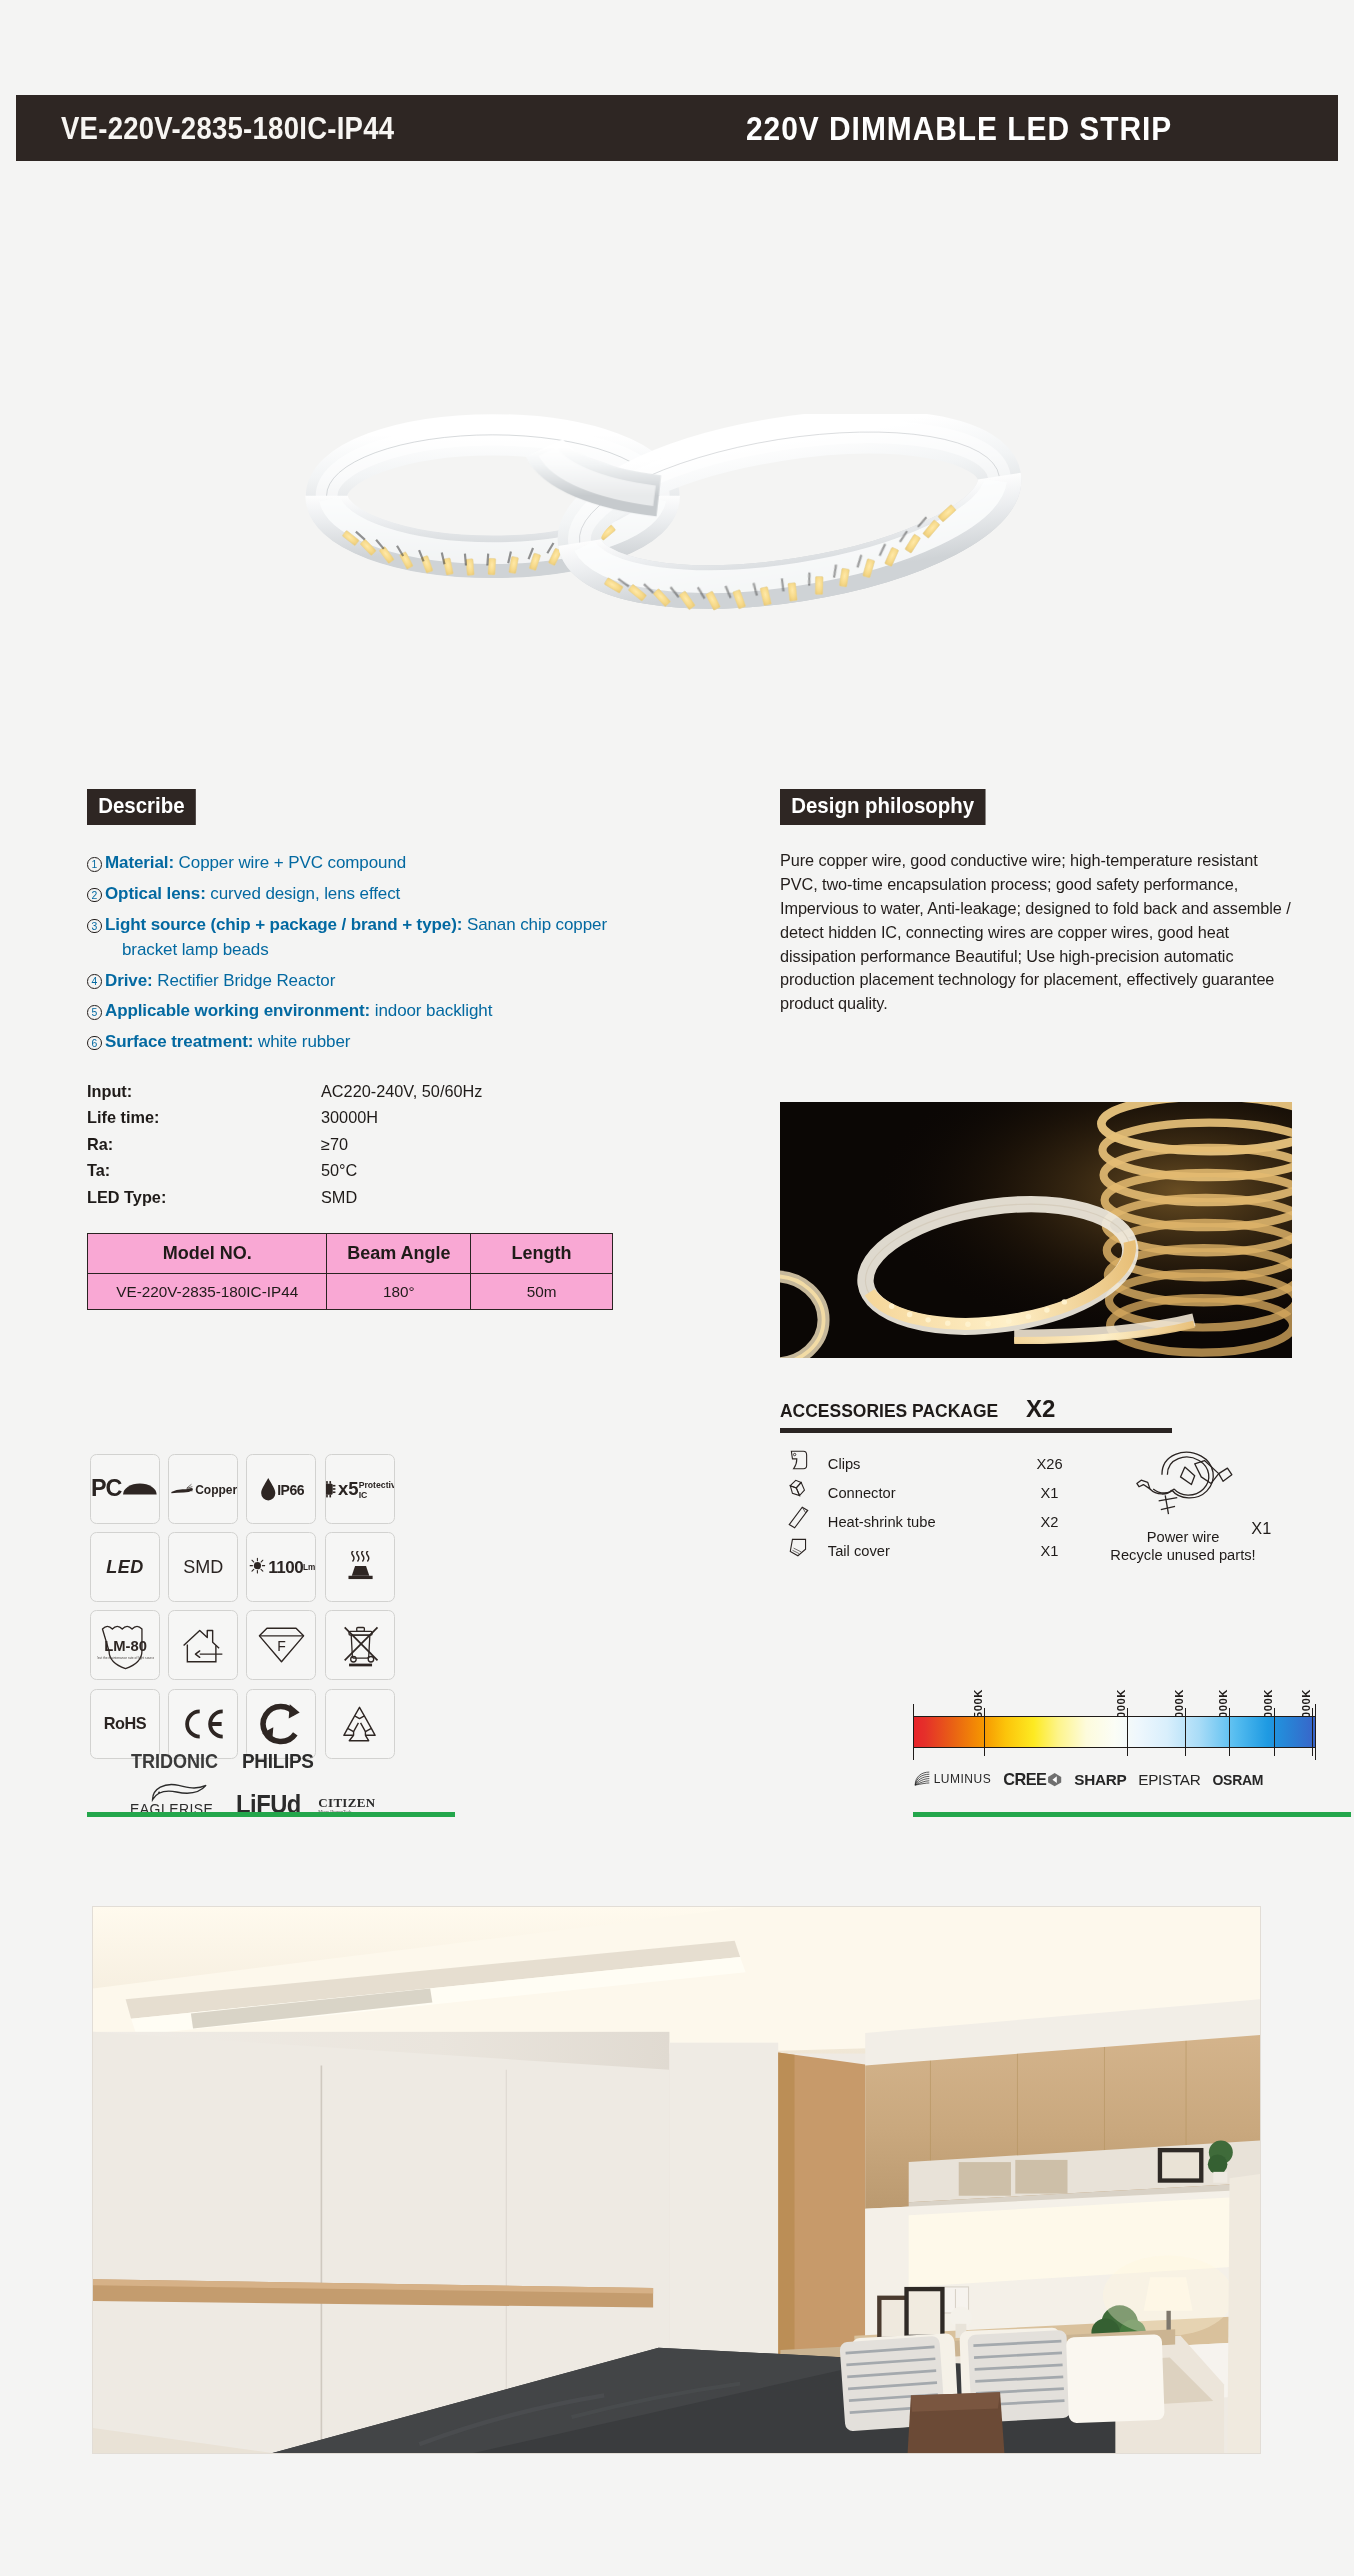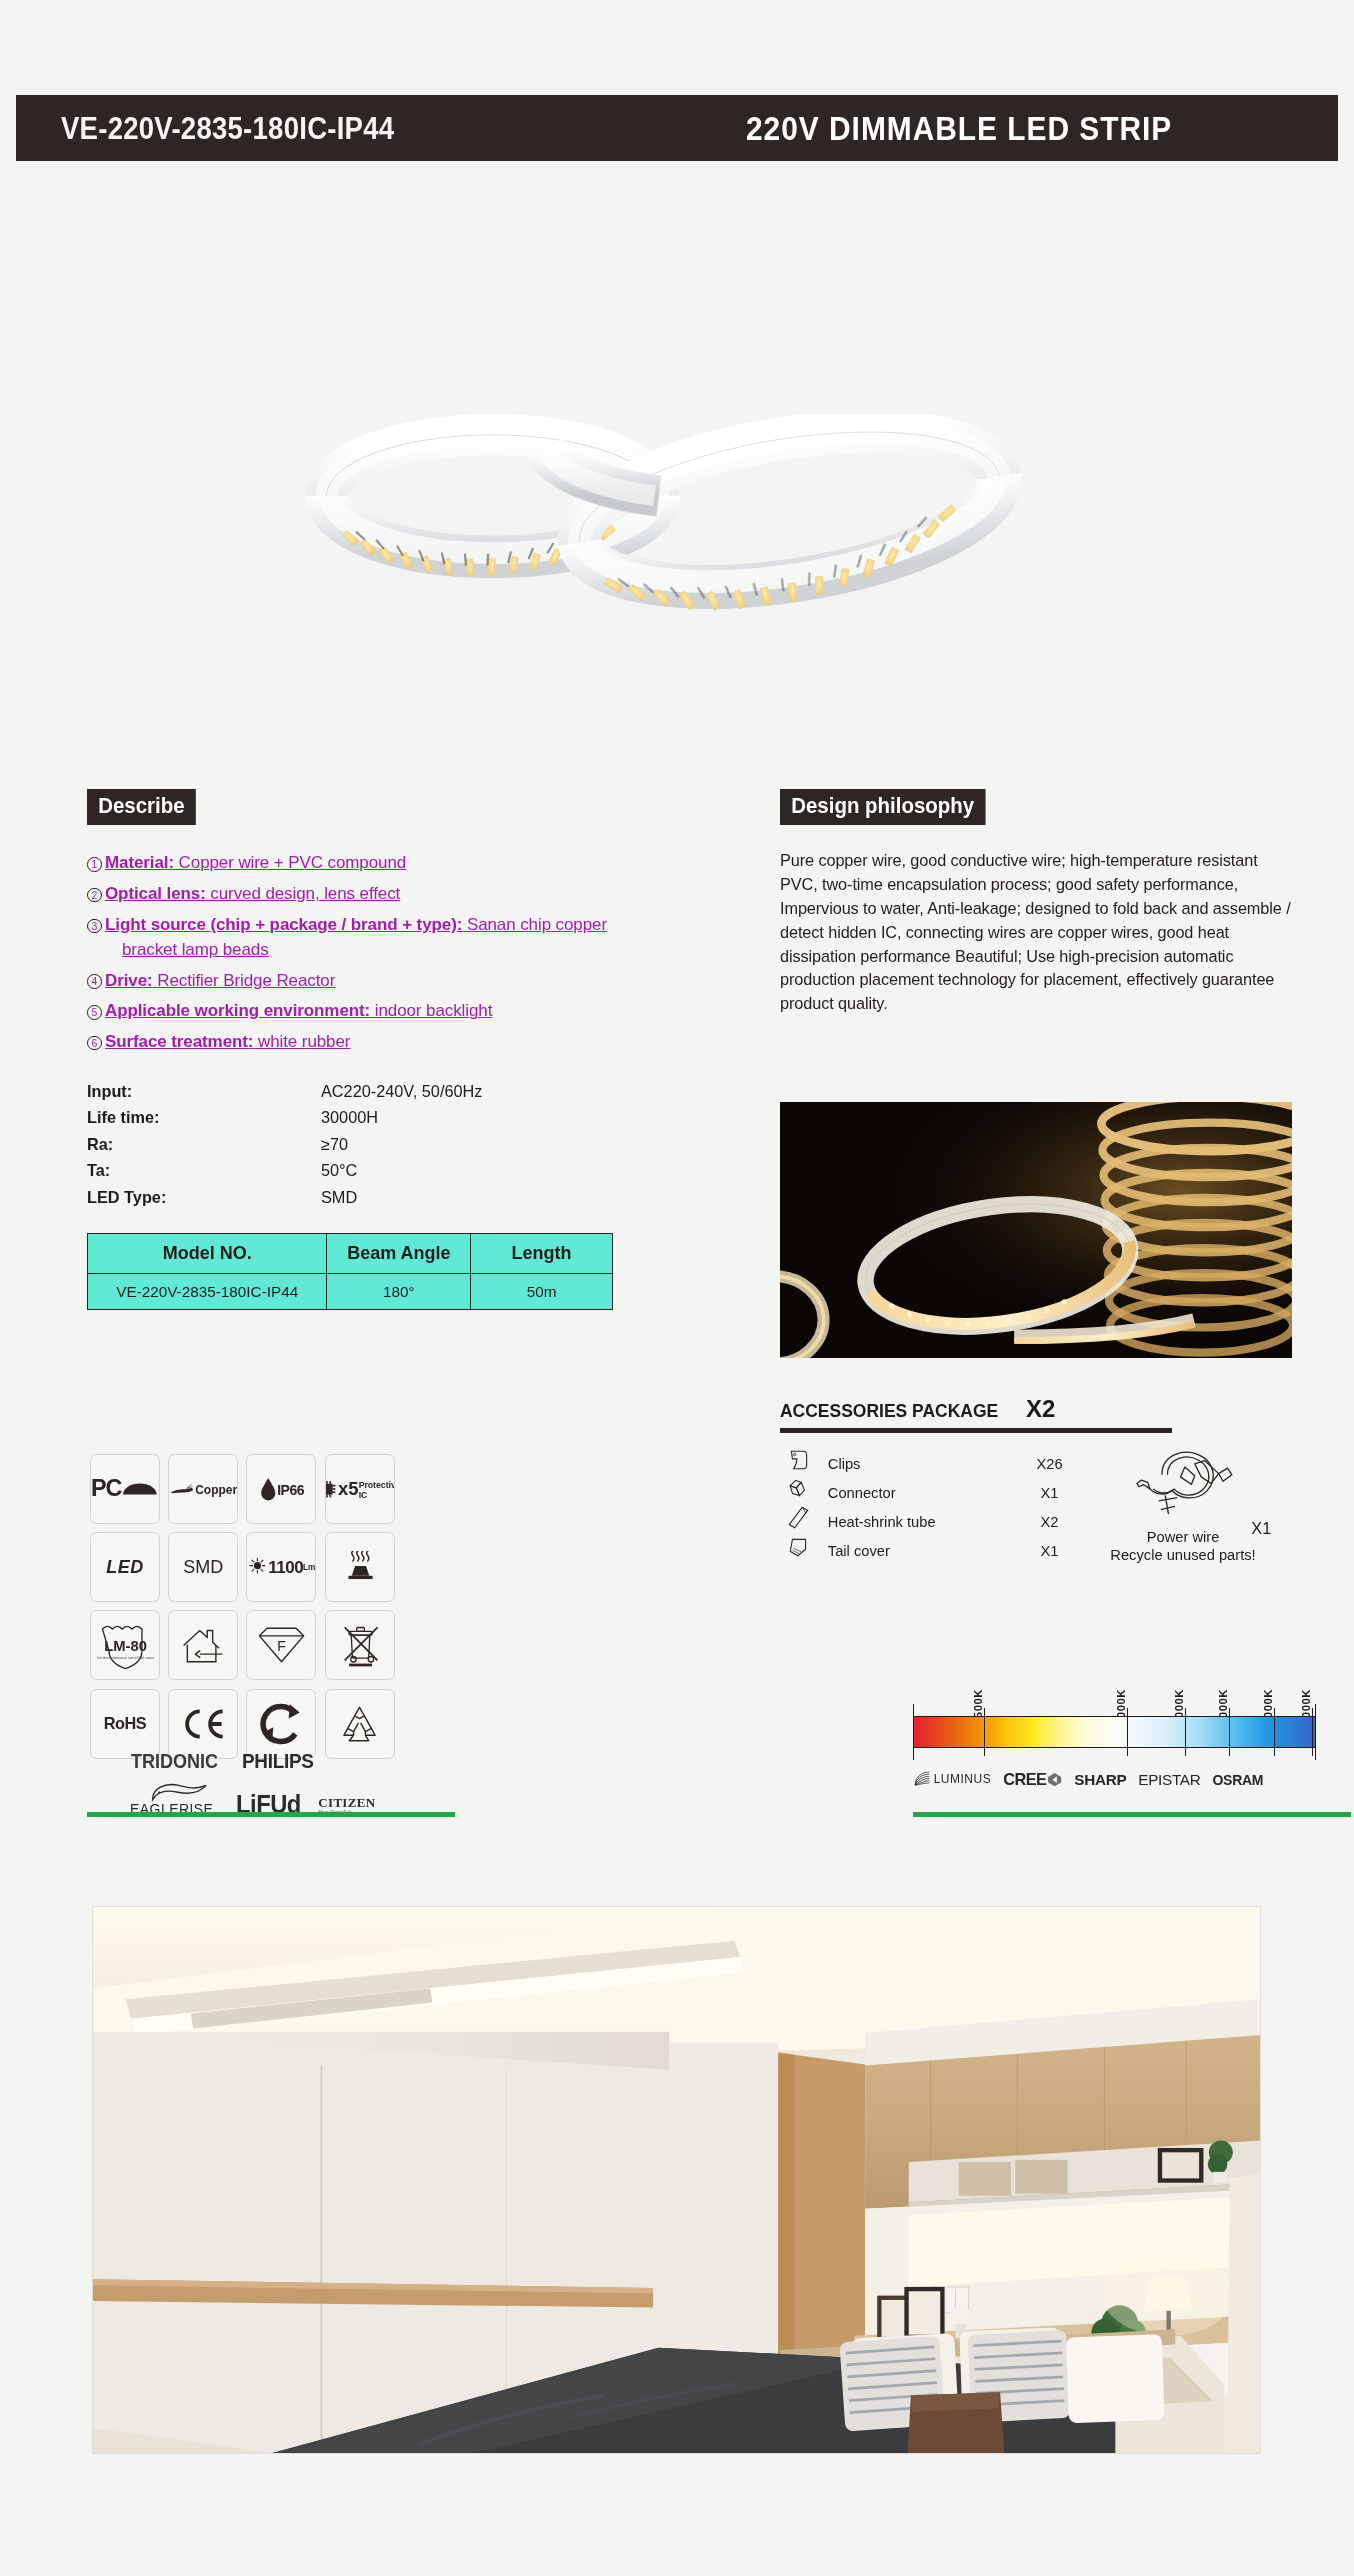--- a/index.html
+++ b/index.html
@@ -70,25 +70,24 @@
     white-space: nowrap;
   }
 
   
   .col-left { position: absolute; left: 87px; top: 789px; width: 610px; }
   .col-right { position: absolute; left: 780px; top: 789px; width: 512px; }
 
   .desc-list { margin-top: 26px; }
   .desc-item {
     font-size: 17px;
-    color: #a21caf;
+    color: #0369a1;
     line-height: 1.46;
     margin-bottom: 6px;
     letter-spacing: -0.1px;
-    text-decoration: underline;
   }
   .desc-item b { font-weight: 700; }
   .circ {
     display: inline-block;
     width: 14.7px; height: 14.7px;
     border: 1.1px solid #221d1b;
     border-radius: 50%;
     text-align: center;
     line-height: 13px;
     font-size: 10.4px;
@@ -106,21 +105,21 @@
     line-height: 1.62;
   }
   .spec-key { width: 234px; font-weight: 700; }
   .spec-val { font-weight: 400; }
 
   
   .model-table {
     margin-top: 23px;
     border-collapse: collapse;
     width: 526px;
-    background: #5eead4;
+    background: #f9a8d4;
   }
   .model-table th, .model-table td {
     border: 1.1px solid #2a2422;
     text-align: center;
     color: #1f1b19;
   }
   .model-table th {
     font-size: 18px;
     font-weight: 700;
     height: 40px;

